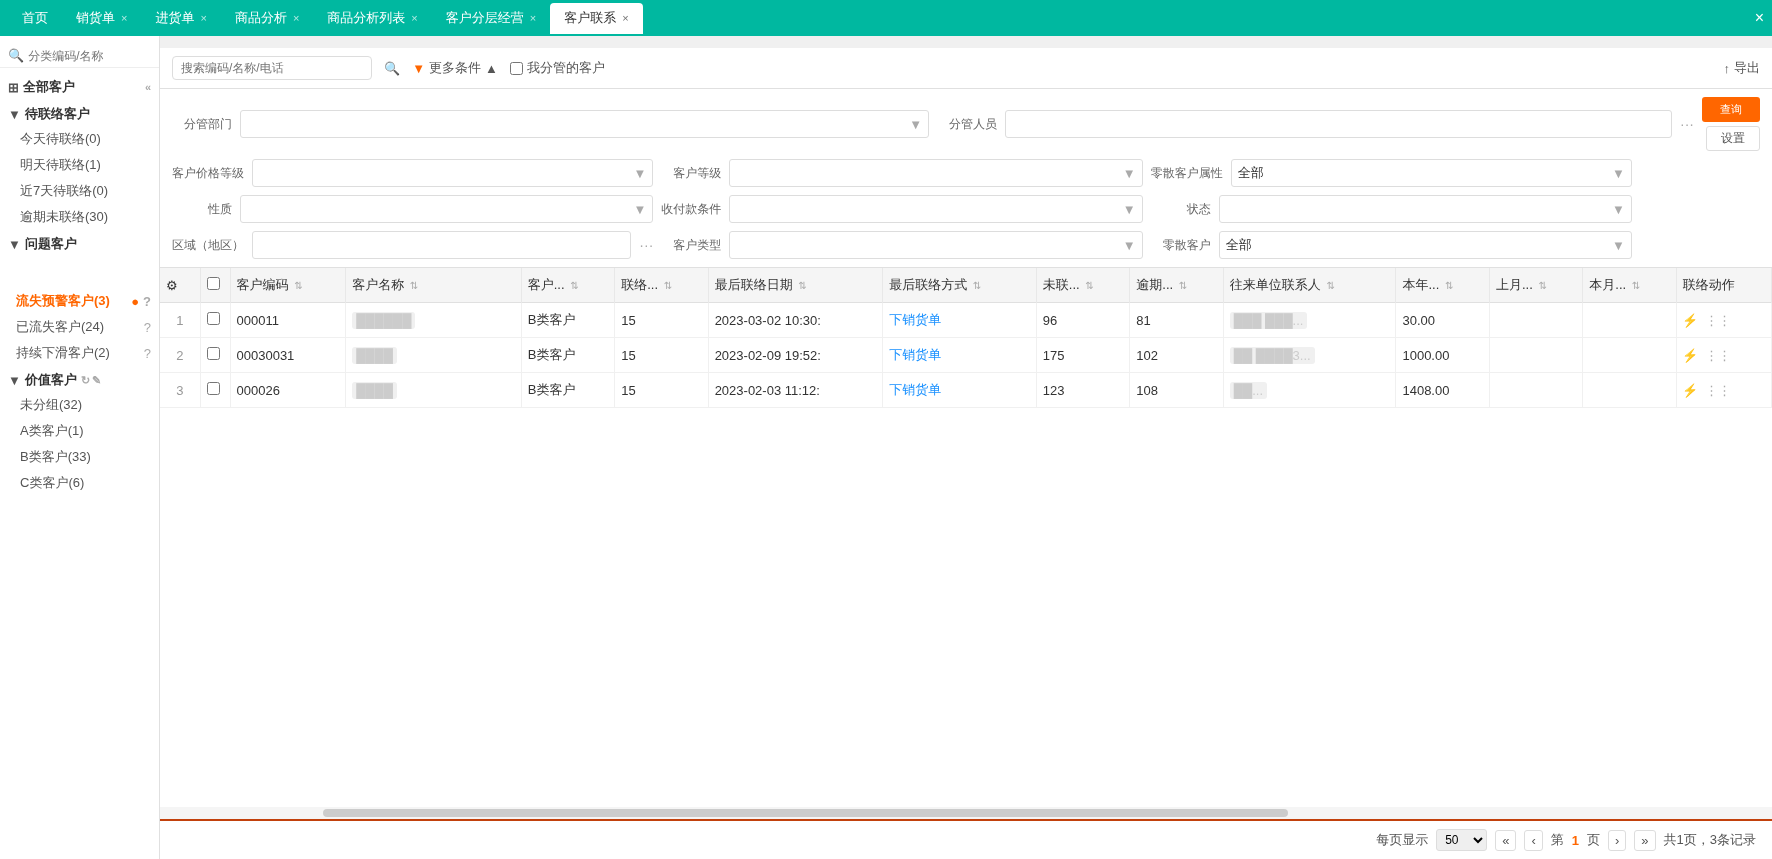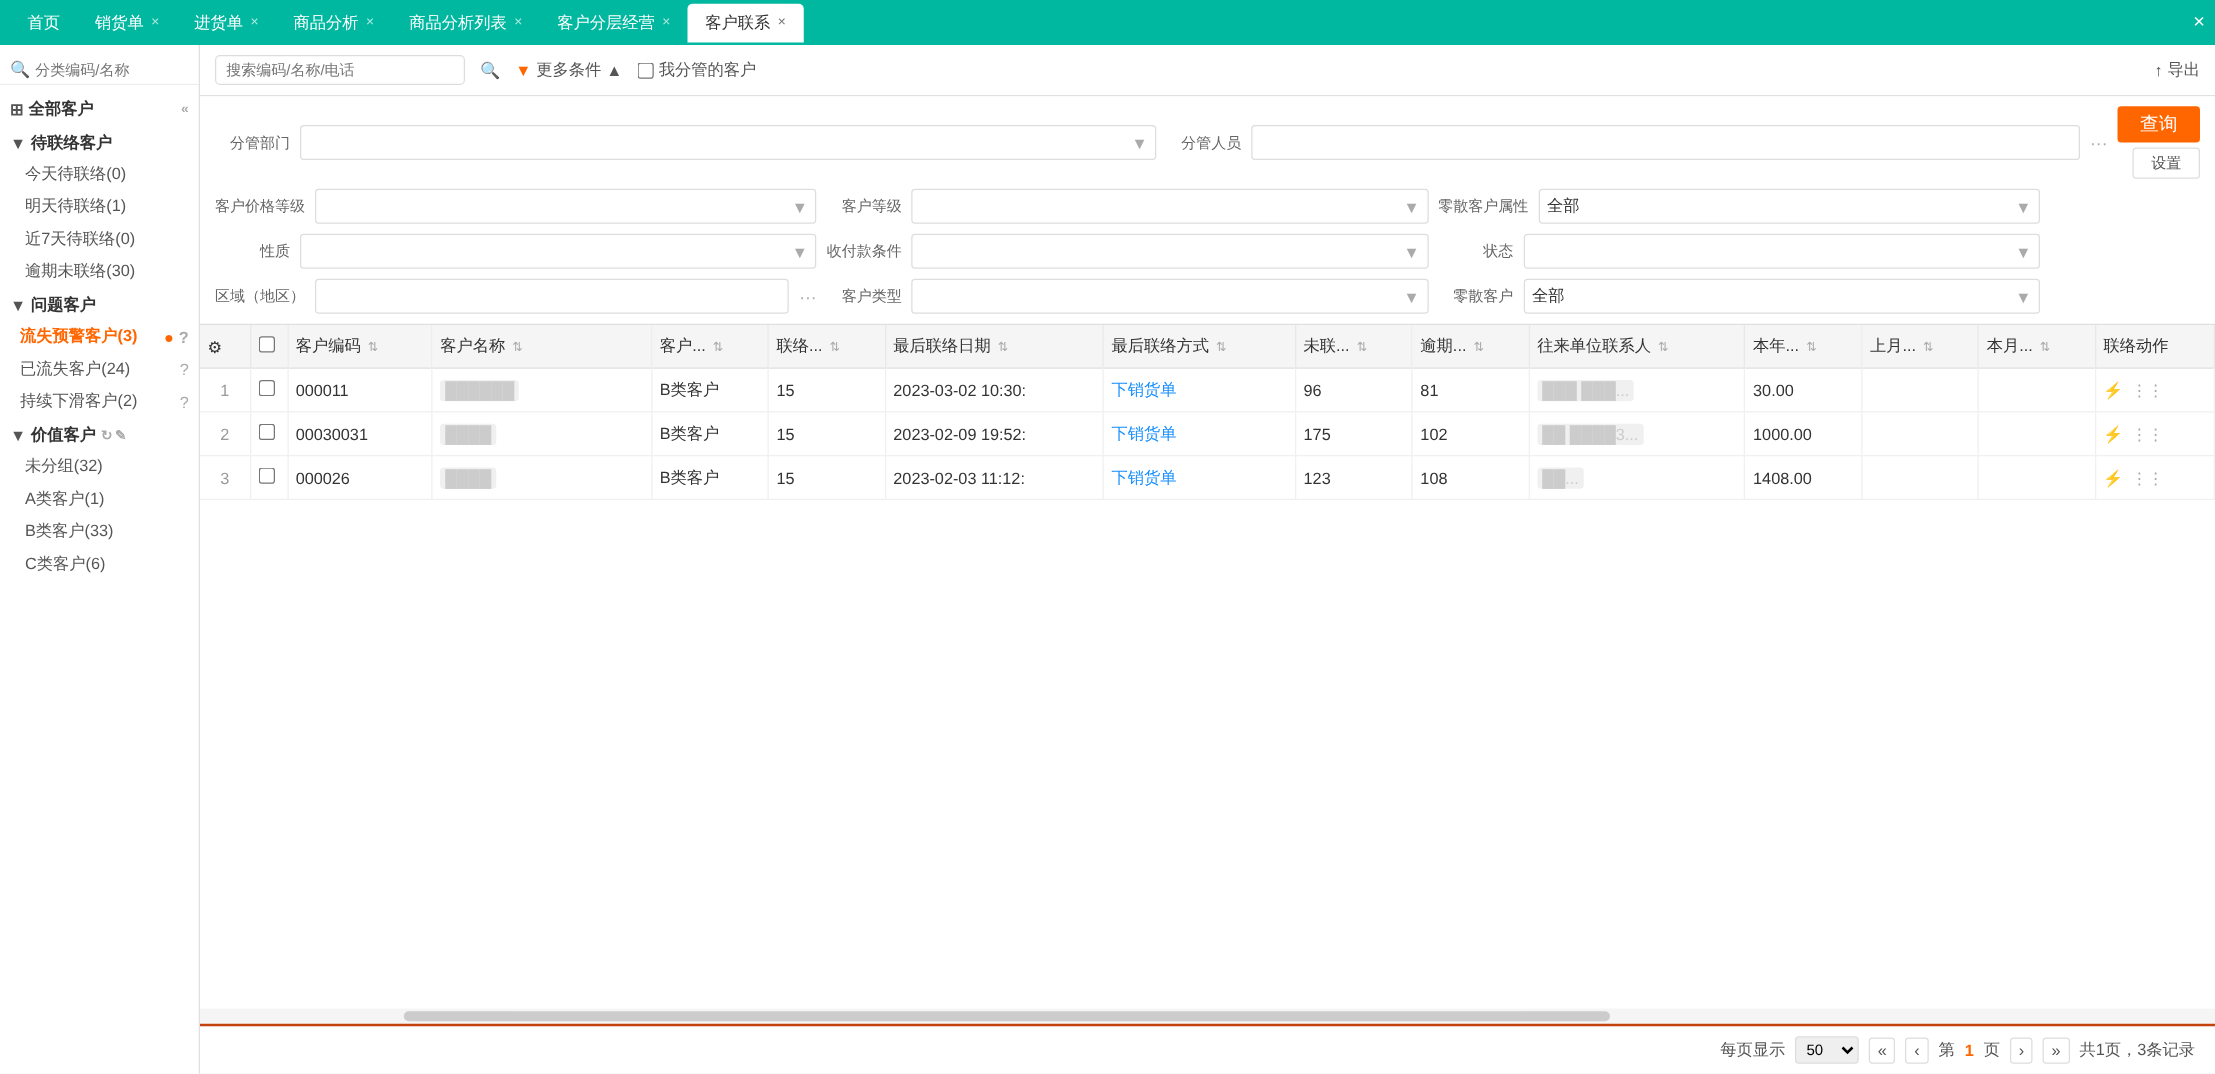--- a/index.html
+++ b/index.html
@@ -137,20 +137,21 @@
       border-right: 6px solid transparent;
       border-bottom: 6px solid #ddd;
     }
 
     
     .content-area {
       flex: 1;
       display: flex;
       flex-direction: column;
       overflow: hidden;
+      margin-top: 12px;
     }
 
     
     .filter-bar {
       background: white;
       padding: 8px 12px;
       border-bottom: 1px solid #e0e0e0;
       display: flex;
       align-items: center;
       gap: 12px;
@@ -247,21 +248,21 @@
       flex-direction: column;
       gap: 4px;
       align-items: flex-end;
     }
     .btn-query {
       background: #ff6600;
       color: white;
       border: none;
       border-radius: 3px;
       padding: 5px 18px;
-      font-size: 15px;
+      font-size: 11px;
       cursor: pointer;
     }
     .btn-settings {
       background: white;
       color: #555;
       border: 1px solid #ddd;
       border-radius: 3px;
       padding: 3px 14px;
       font-size: 12px;
       cursor: pointer;
@@ -412,21 +413,21 @@
       <span>近7天待联络(0)</span>
     </div>
     <div class="sidebar-item">
       <span>逾期未联络(30)</span>
     </div>
 
     <div class="sidebar-group-title">
       <span class="arrow">▼</span>
       <span>问题客户</span>
     </div>
-    <div class="sidebar-item-with-icons active" style="color:#ff6600;">
+    <div class="sidebar-item-with-icons active" style="color:#ff6600;margin-top:32px;">
       <span>流失预警客户(3)</span>
       <span class="icons">
         <span style="color:#ff6600;">●</span>
         <span style="color:#aaa;">?</span>
       </span>
     </div>
     <div class="sidebar-item-with-icons">
       <span>已流失客户(24)</span>
       <span class="icons">
         <span>?</span>

